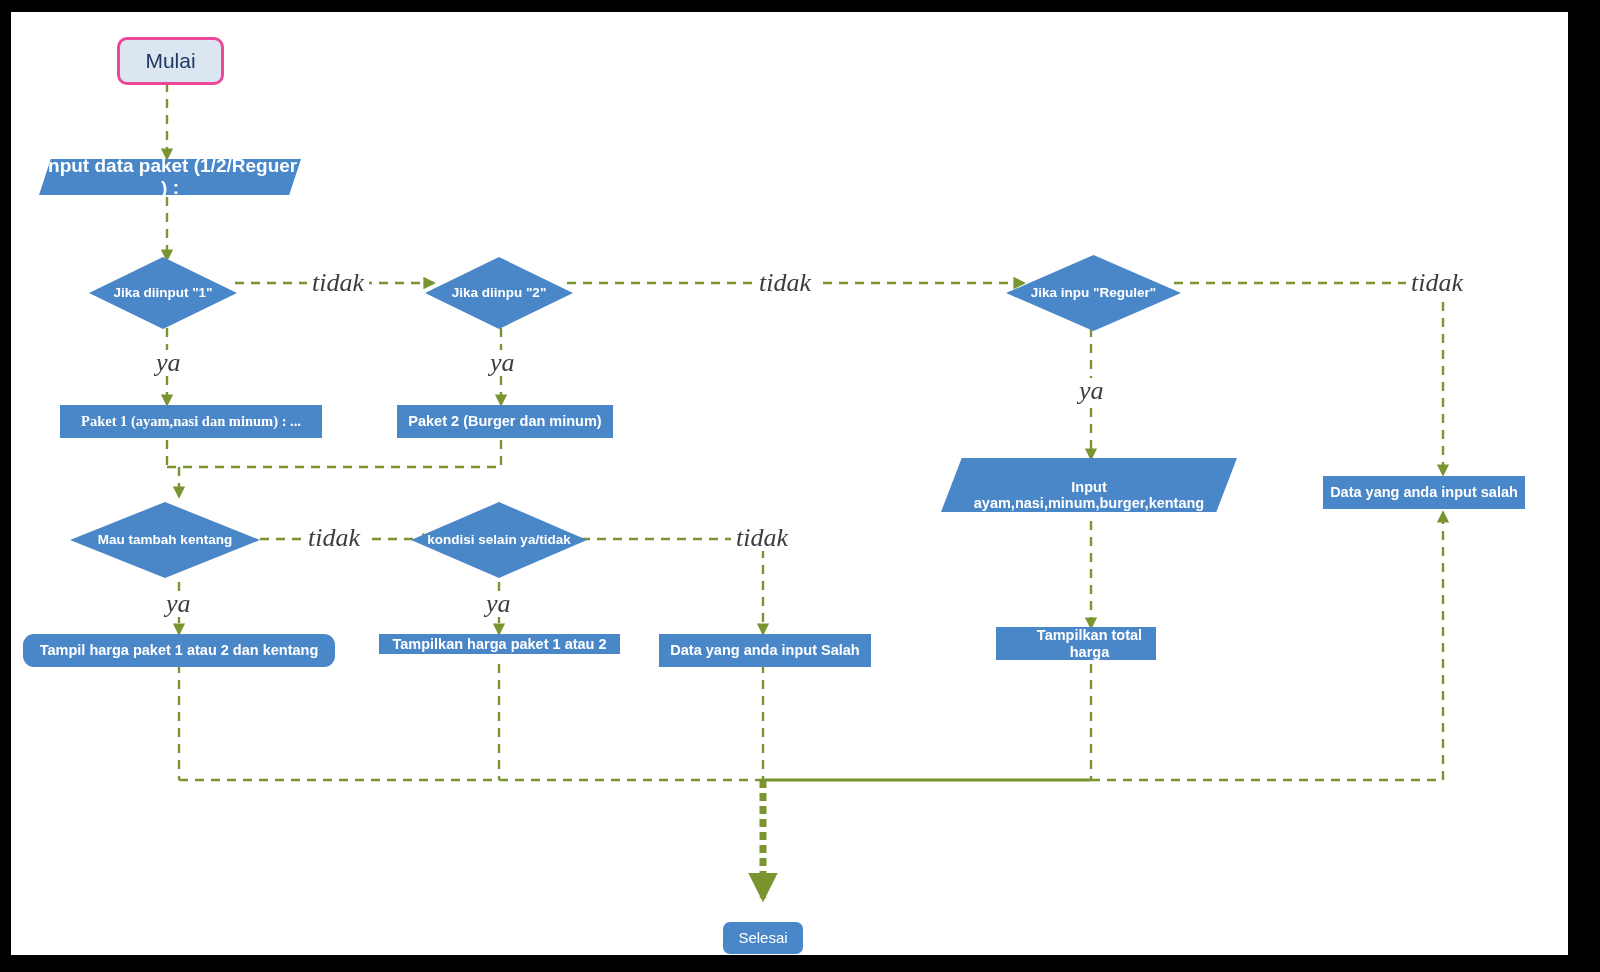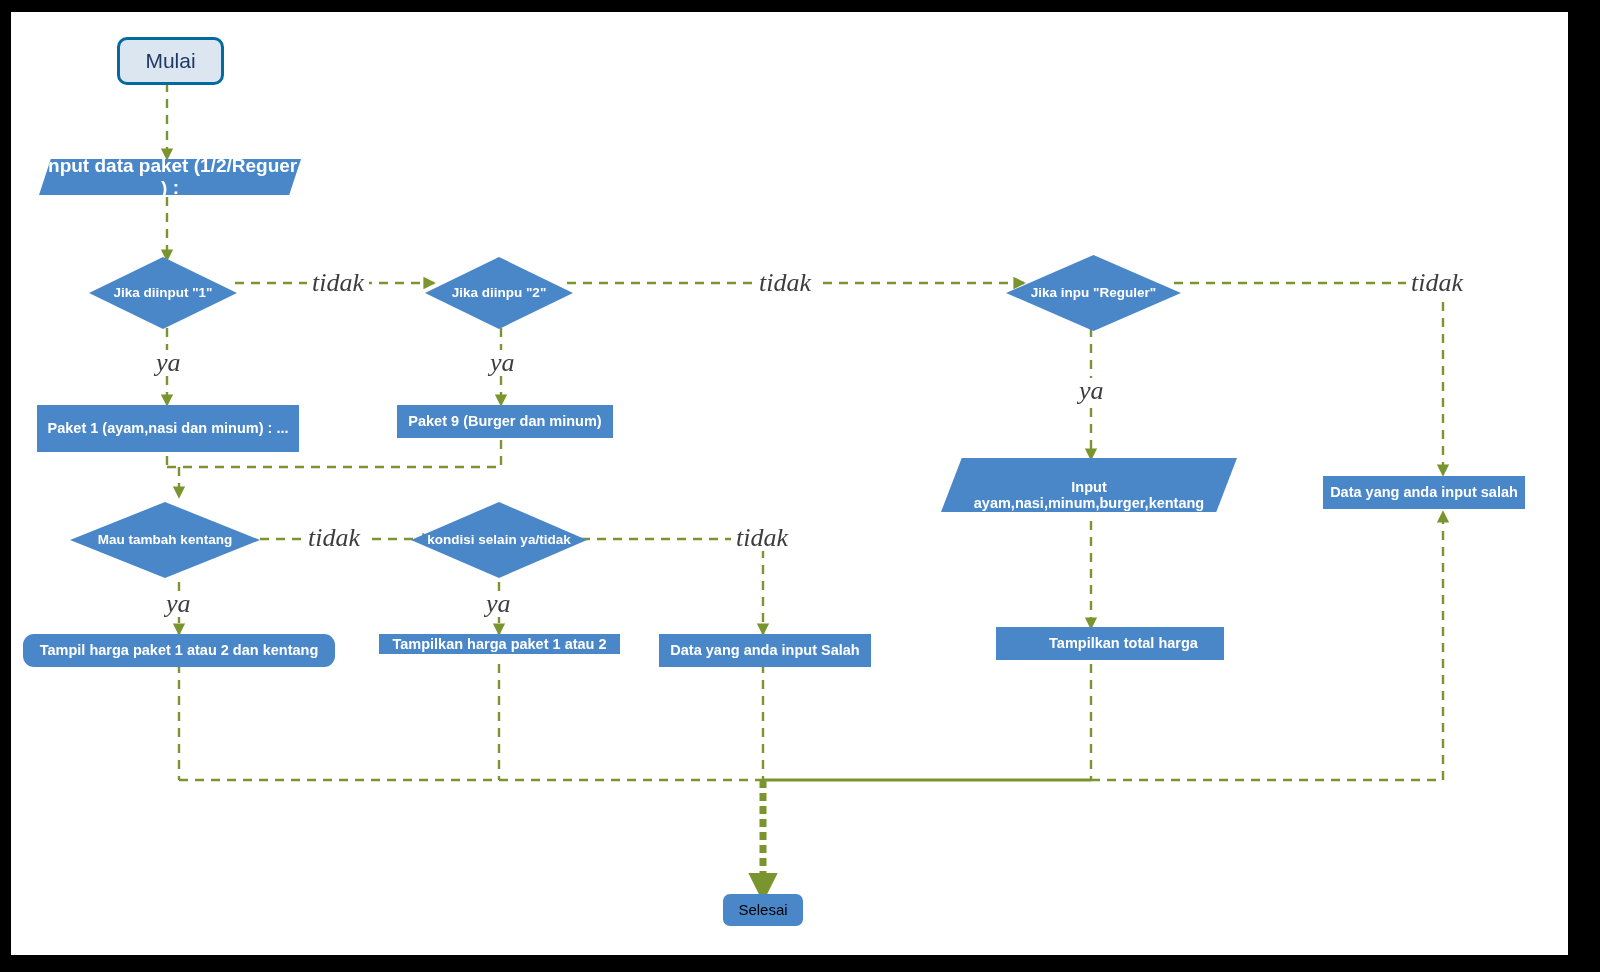--- a/index.html
+++ b/index.html
@@ -48,33 +48,34 @@
     text-align: center;
     color: #ffffff;
     font-weight: bold;
     line-height: 1.15;
     white-space: pre-line;
     z-index: 3;
   }
   
   .terminal-start {
     background: #dce6f1;
-    border: 3px solid #0369a1;
+    border: 3px solid #ec4899;
     border-radius: 10px;
     color: #1f3864;
     font-weight: normal;
     font-size: 21px;
   }
   
   .terminal-end {
     background: #4a87c8;
     border-radius: 7px;
-    color: #000000;
+    color: #ffffff;
     font-weight: normal;
     font-size: 15px;
+    margin-top: 28px;
   }
   
   .process {
     background: #4a87c8;
     font-size: 14.5px;
   }
   
   .io {
     background: #4a87c8;
     font-size: 19px;
@@ -210,26 +211,26 @@
       <div class="node decision" style="left:414px; top:245px; width:148px; height:72px;">
         <span class="dia-shape"></span>
         <span class="dia-label">Jika diinpu "2"</span>
       </div>
 
       <div class="node decision" style="left:995px; top:243px; width:175px; height:76px;">
         <span class="dia-shape"></span>
         <span class="dia-label">Jika inpu "Reguler"</span>
       </div>
 
-      <div class="node process" style="left:26px; top:393px; width:262px; height:47px;">
+      <div class="node process" style="left:49px; top:393px; width:262px; height:33px;font-family:Liberation Serif, serif;">
         <span>Paket 1 (ayam,nasi dan minum) : ...</span>
       </div>
 
       <div class="node process" style="left:386px; top:393px; width:216px; height:33px;">
-        <span>Paket 9 (Burger dan minum)</span>
+        <span>Paket 2 (Burger dan minum)</span>
       </div>
 
       <div class="node io skew-left" style="left:930px; top:446px; width:296px; height:54px; font-size:14.5px;align-items:flex-end;">
         <span>Input
 ayam,nasi,minum,burger,kentang</span>
       </div>
 
       <div class="node process" style="left:1312px; top:464px; width:202px; height:33px;">
         <span>Data yang anda input salah</span>
       </div>
@@ -249,21 +250,21 @@
       </div>
 
       <div class="node process" style="left:368px; top:622px; width:241px; height:20px;">
         <span>Tampilkan harga paket 1 atau 2</span>
       </div>
 
       <div class="node process" style="left:648px; top:622px; width:212px; height:33px;">
         <span>Data yang anda input Salah</span>
       </div>
 
-      <div class="node process" style="left:985px; top:615px; width:228px; height:33px;padding-left:27px;">
+      <div class="node process" style="left:985px; top:615px; width:160px; height:33px;padding-left:27px;">
         <span>Tampilkan total harga</span>
       </div>
 
       <div class="node terminal-end" style="left:712px; top:882px; width:80px; height:32px;">
         <span>Selesai</span>
       </div>
 
       <div class="edge-label" style="left:296px; top:258px;">tidak</div>
       <div class="edge-label" style="left:743px; top:258px;">tidak</div>
       <div class="edge-label" style="left:1395px; top:258px;">tidak</div>

